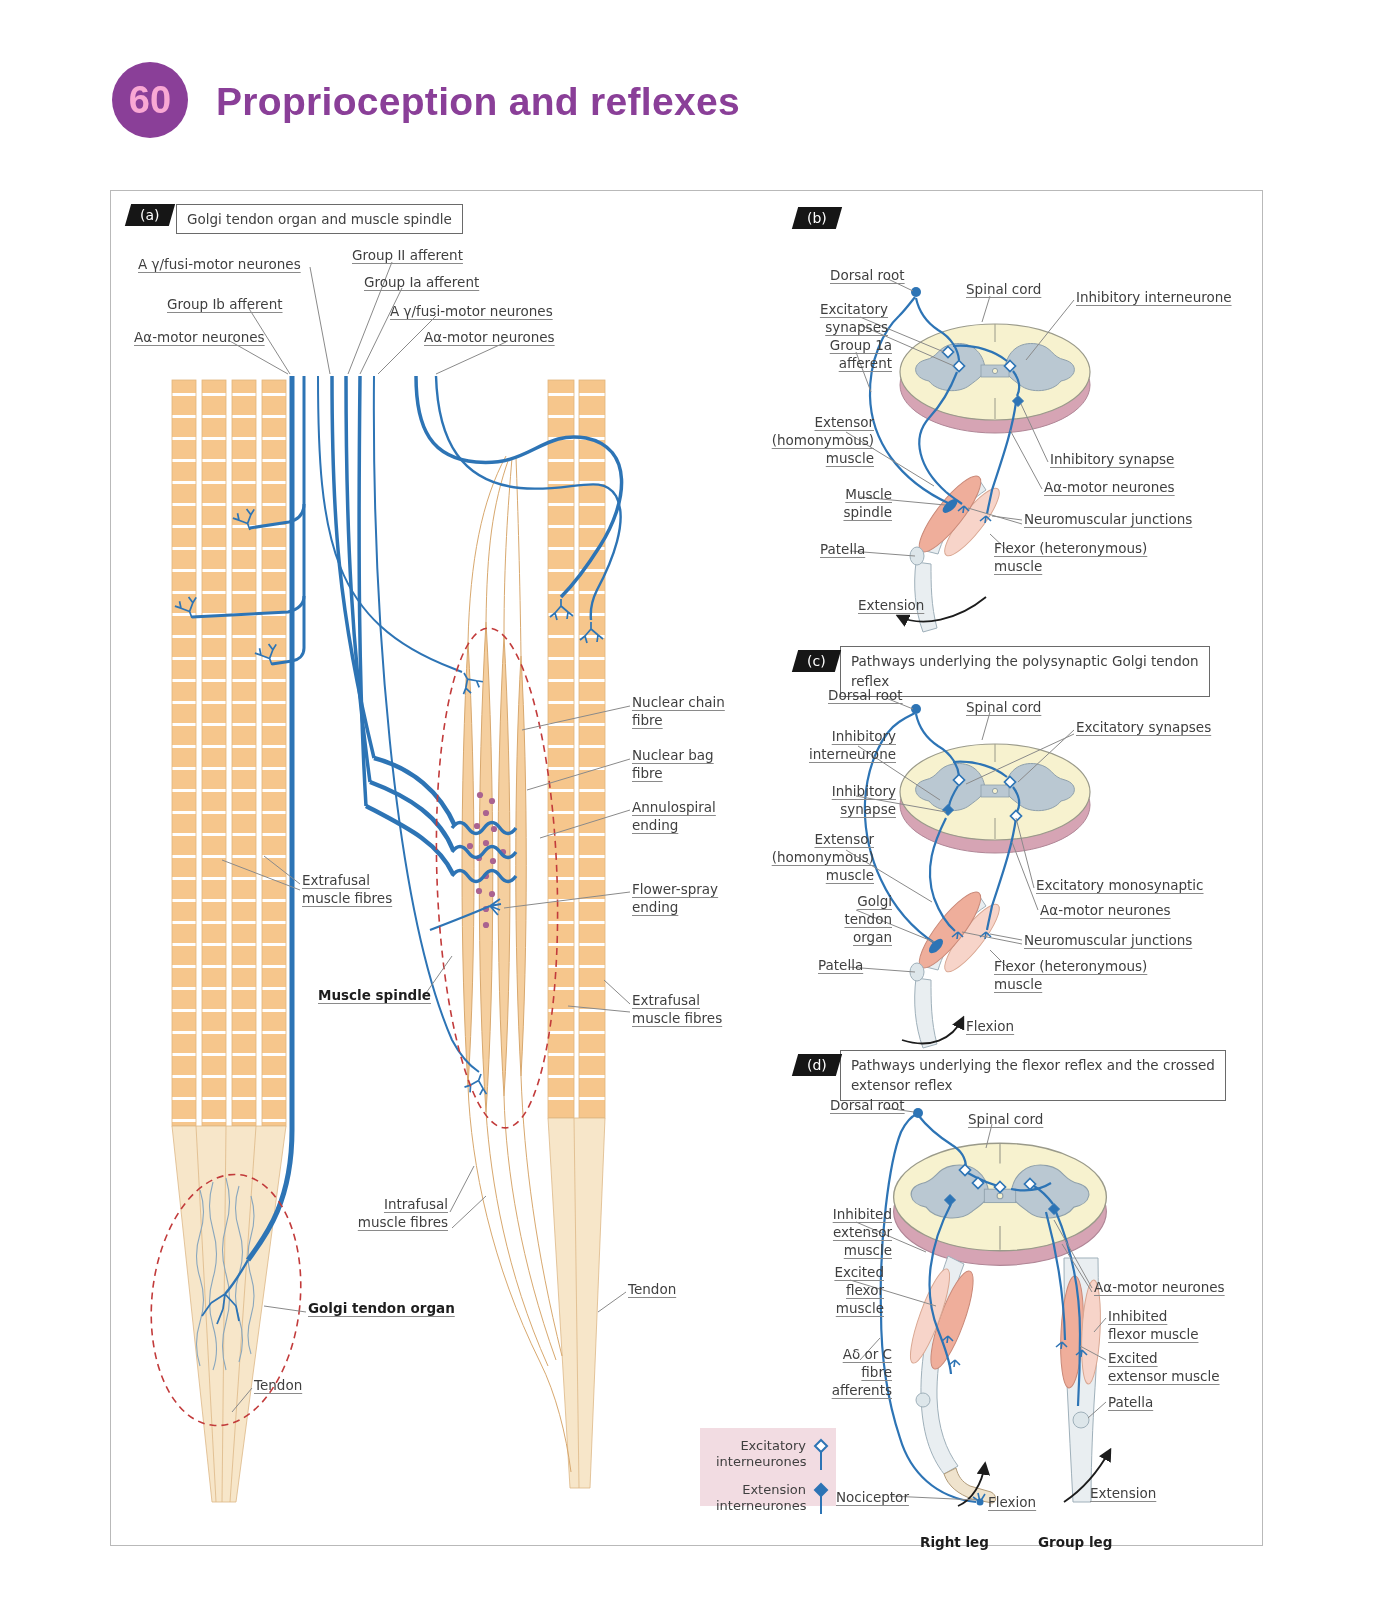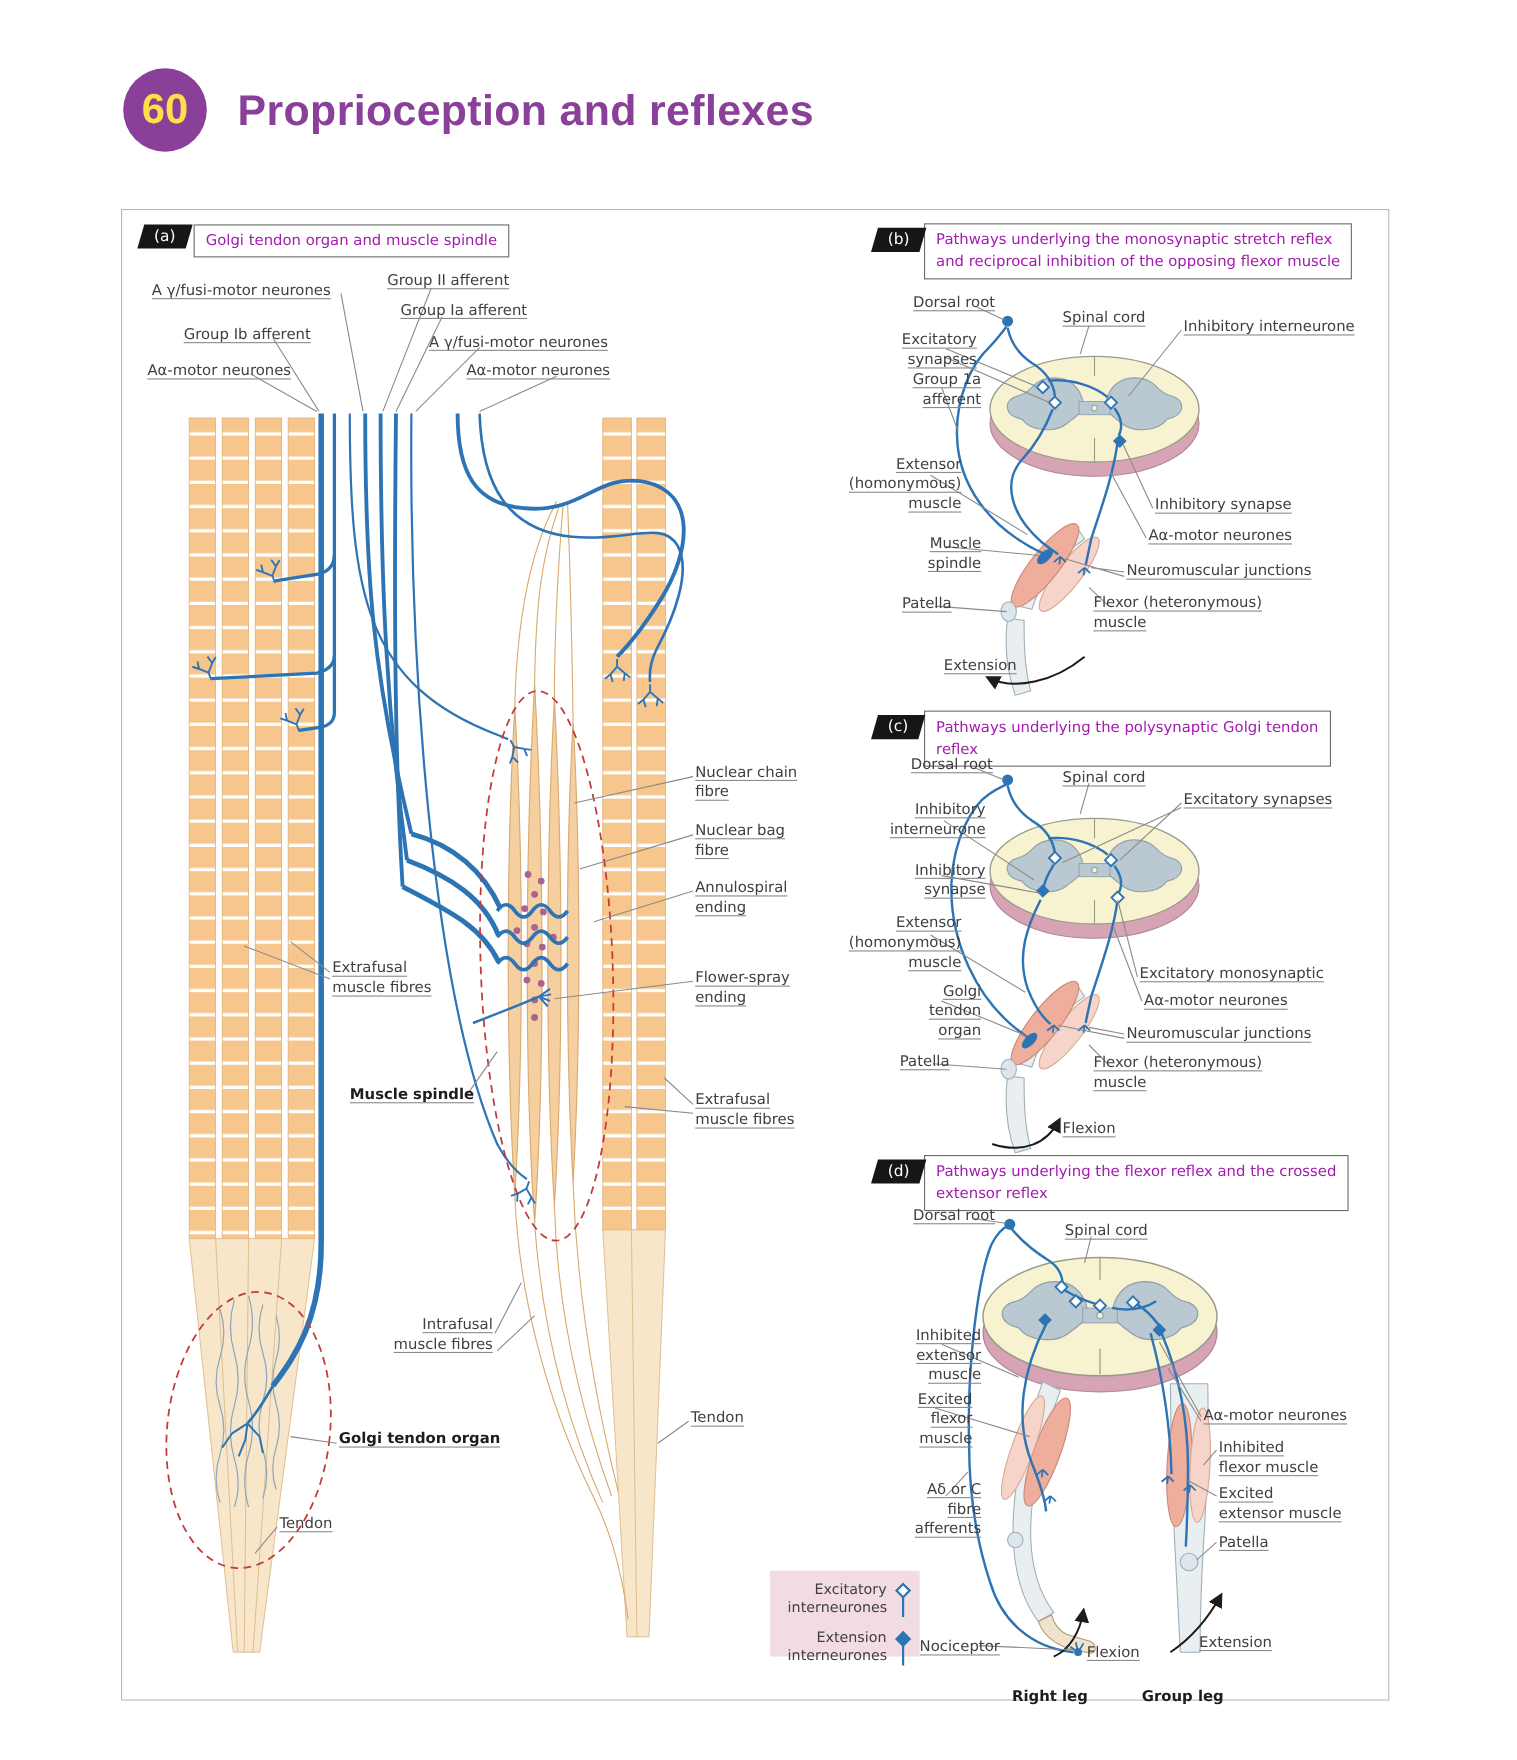--- a/index.html
+++ b/index.html
@@ -1,37 +1,37 @@
 <!DOCTYPE html>
 <html><head>
 <meta charset="utf-8">
 <style>
   * { margin:0; padding:0; box-sizing:border-box; }
   html,body { background:#fff; }
   body { font-family:"DejaVu Sans", sans-serif; }
   #canvas { position:relative; width:1379px; height:1600px; background:#fff; overflow:hidden; }
   #chapter-badge { position:absolute; left:112px; top:62px; width:76px; height:76px; border-radius:50%;
-    background:#8a3f98; color:#fde047; font-size:38px; font-weight:bold; display:flex; align-items:center;
+    background:#8a3f98; color:#f9a8d4; font-size:38px; font-weight:bold; display:flex; align-items:center;
     justify-content:center; font-family:"Liberation Sans", sans-serif; z-index:4;}
   #page-title { position:absolute; left:216px; top:80px; font-size:39px; font-weight:bold; color:#8a3f98;
     font-family:"Liberation Sans", sans-serif; letter-spacing:0.3px; z-index:4;}
   #figure-frame { position:absolute; left:110px; top:190px; width:1153px; height:1356px;
     border:1.5px solid #b9b9b9; background:#fff; z-index:0;}
   #art { position:absolute; left:0; top:0; z-index:1; }
   .lbl { position:absolute; z-index:2; font-size:13.5px; color:#3f3f3f; line-height:1.32;
     text-decoration:underline; text-decoration-color:#8a8a8a; text-decoration-thickness:0.8px;
     text-underline-offset:3px; }
   .ra { text-align:right; }
   .b  { font-weight:bold; color:#1d1d1d; }
   .nu { text-decoration:none; }
   .ptag { position:absolute; z-index:3; background:#161616; color:#fff; font-size:14px;
     padding:3px 12px; transform:skewX(-16deg); }
   .ptag span { display:inline-block; transform:skewX(16deg); }
   .ptitle { position:absolute; z-index:2; border:1.2px solid #6a6a6a; background:#fff;
-    padding:4px 10px; font-size:13.5px; color:#a21caf; line-height:1.5; width:auto; }
+    padding:4px 10px; font-size:13.5px; color:#404040; line-height:1.5; width:auto; }
   .ptitle div { white-space:nowrap; }
   #legend-box { position:absolute; left:700px; top:1428px; width:136px; height:78px;
     background:#f2dce2; z-index:2; padding:4px 6px; }
   .leg-row { display:flex; align-items:center; justify-content:flex-end; gap:6px; height:44px; }
   .leg-label { font-size:13px; color:#3f3f3f; text-align:right; width:90px; line-height:1.25; }
 </style>
 </head>
 <body>
 
 <div id="canvas">
@@ -250,24 +250,20 @@
       <path d="M886,1108 L914,1112 M992,1124 L986,1148 M856,1222 L926,1252 M850,1280 L936,1306 M860,1360 L880,1338 M1092,1288 L1054,1220 M1092,1292 L1062,1244 M1106,1318 L1094,1332 M1106,1360 L1080,1346 M1106,1402 L1088,1418 M890,1496 L976,1500" stroke="#8a8a8a" stroke-width="1" fill="none"></path>
     </g>
   </svg>
 
   <div class="ptag" style="left:128px;top:204px;"><span>(a)</span></div>
   <div class="ptitle" style="left:176px;top:204px;">
       <div>Golgi tendon organ and muscle spindle</div>
     </div>
 
   <div class="ptag" style="left:795px;top:207px;"><span>(b)</span></div>
-  <div class="ptitle" style="left:840px;top:203px;">
-    <div>Pathways underlying the monosynaptic stretch reflex</div>
-    <div>and reciprocal inhibition of the opposing flexor muscle</div>
-  </div>
 
   <div class="ptag" style="left:795px;top:650px;"><span>(c)</span></div>
   <div class="ptitle" style="left:840px;top:646px;">
     <div>Pathways underlying the polysynaptic Golgi tendon</div>
     <div>reflex</div>
   </div>
 
   <div class="ptag" style="left:795px;top:1054px;"><span>(d)</span></div>
   <div class="ptitle" style="left:840px;top:1050px;">
     <div>Pathways underlying the flexor reflex and the crossed</div>

